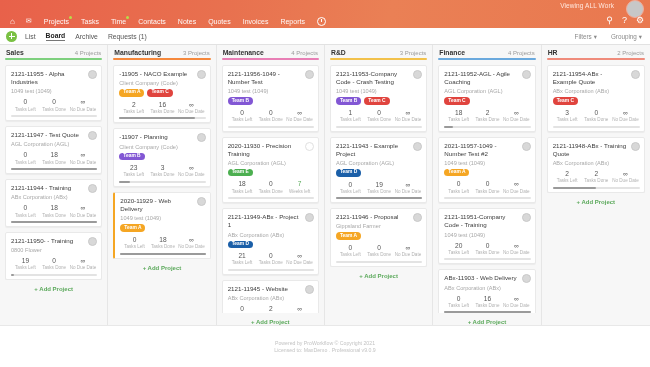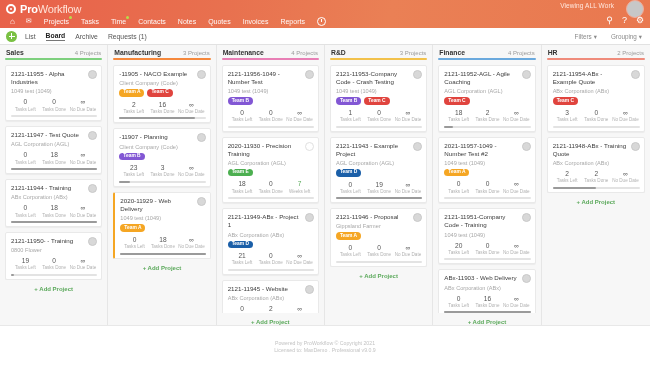--- a/index.html
+++ b/index.html
@@ -112,26 +112,20 @@
     text-align:center;font-size:6px;color:#5ba95b;font-weight:bold;margin-top:6px;
   }
   
   .footer{height:40px;display:flex;flex-direction:column;align-items:center;justify-content:center;gap:1px;background:#fff;}
   .footer div{font-size:5.2px;color:#c3c3c3;}
 </style>
 </head>
 <body>
 
 <div class="topbar">
-  <div class="brandrow">
-    <div class="logo-mark"></div>
-    <div class="brand">
-      <span>Pro</span><span class="light">Workflow</span>
-    </div>
-  </div>
   <div class="navrow">
       <div class="navitem home"><span>⌂</span></div>
       <div class="navitem"><span>✉</span></div>
       <div class="navitem"><span>Projects</span><span class="dot"></span></div>
       <div class="navitem"><span>Tasks</span></div>
       <div class="navitem"><span>Time</span><span class="dot"></span></div>
       <div class="navitem"><span>Contacts</span></div>
       <div class="navitem"><span>Notes</span></div>
       <div class="navitem"><span>Quotes</span></div>
       <div class="navitem"><span>Invoices</span></div>

